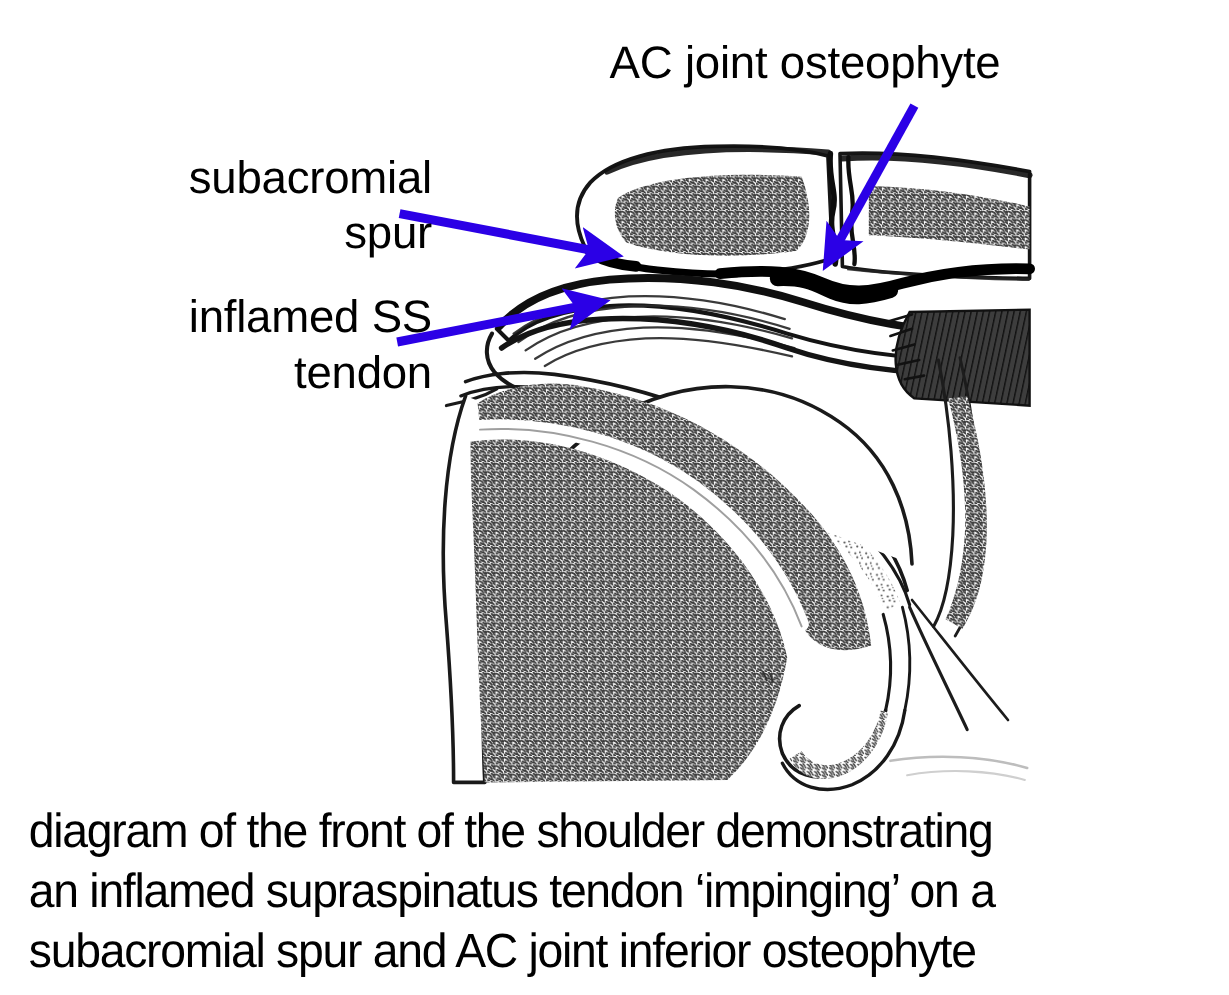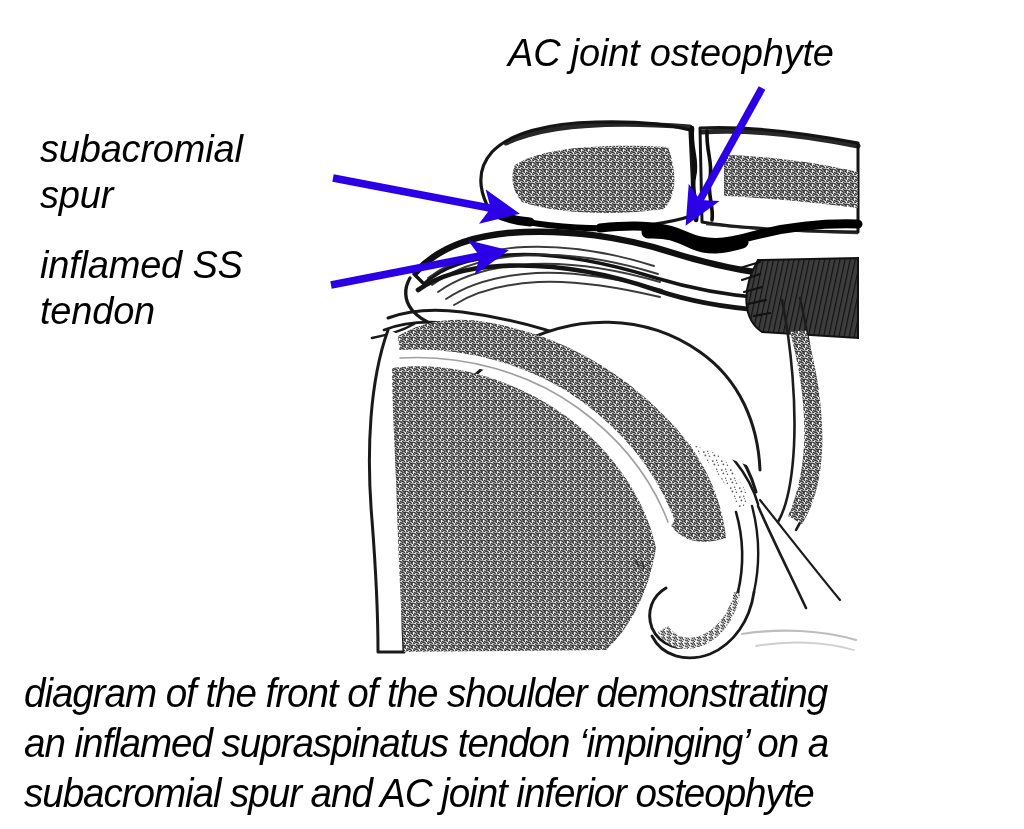--- a/index.html
+++ b/index.html
@@ -16,21 +16,20 @@
     font-family: "Liberation Sans", "DejaVu Sans", sans-serif;
     color: #000000;
   }
 
   #slide {
     position: absolute;
     left: 0; top: 0;
     width: 1024px;
     height: 829px;
     background: #ffffff;
-    font-style: italic;
   }
 
   
   #figure-area {
     position: absolute;
     left: 0; top: 0;
     width: 1024px;
     height: 660px;
   }
 
@@ -42,21 +41,21 @@
     display: block;
   }
 
   
   .annot-label {
     position: absolute;
     font-family: "Liberation Sans", "DejaVu Sans", sans-serif;
     font-size: 38px;
     line-height: 46px;
     color: #000000;
-    text-align: left;
+    text-align: right;
     white-space: pre-line;
     letter-spacing: -0.2px;
   }
 
   #label-ac-joint {
     left: 508px;
     top: 30px;
     width: 360px;
     text-align: left;
   }

